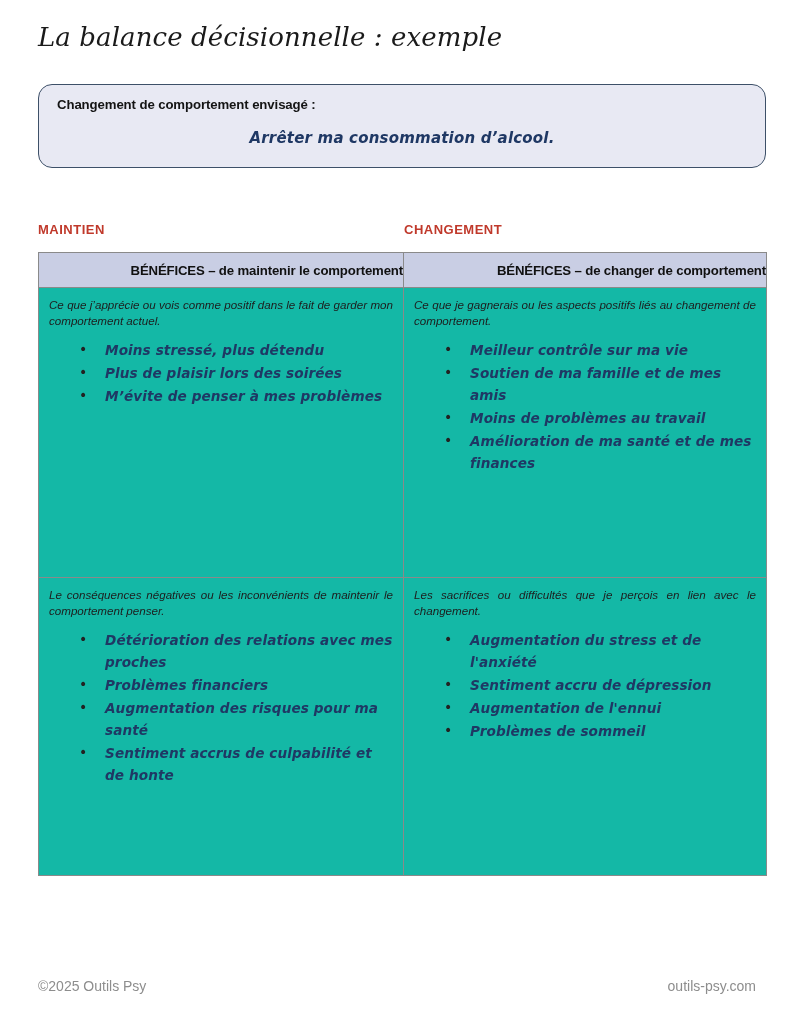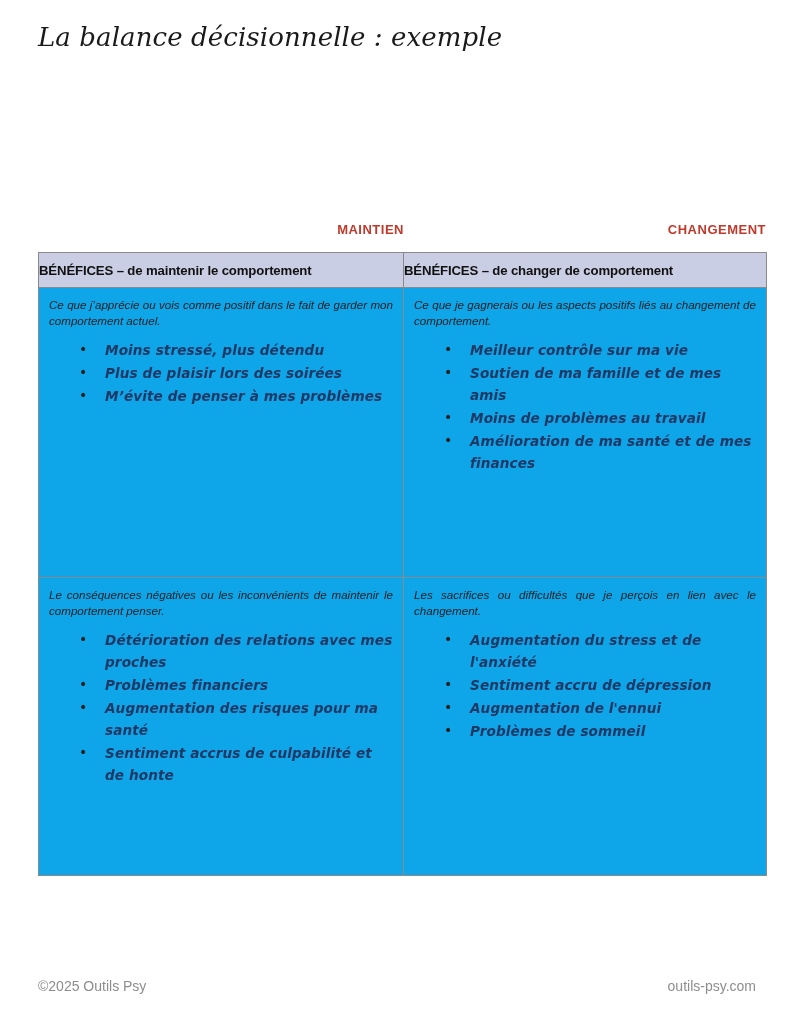--- a/index.html
+++ b/index.html
@@ -73,21 +73,21 @@
   }
 
   
   .col-caption {
     position: absolute;
     top: 222px;
     font-size: 13px;
     font-weight: bold;
     color: #c0392b;
     letter-spacing: 0.5px;
-    text-align: right;
+    text-align: left;
   }
   .col-caption.left  { left: 38px;  width: 366px; }
   .col-caption.right { left: 404px; width: 362px; }
 
   
   .grid {
     position: absolute;
     left: 38px;
     top: 252px;
     width: 728px;
@@ -97,34 +97,34 @@
   .grid td {
     border: 1px solid #8a8a8a;
     padding: 0;
     vertical-align: top;
   }
   .grid col.c1 { width: 365px; }
   .grid col.c2 { width: 363px; }
 
   .cell-head {
     background: #c9cee4;
-    text-align: left;
+    text-align: right;
     height: 34px;
     vertical-align: middle !important;
   }
   .cell-head .head-text {
     font-size: 13.2px;
     font-weight: bold;
     color: #111111;
     letter-spacing: -0.15px;
     white-space: nowrap;
   }
 
   .cell-body {
-    background: #0ea5e9;
+    background: #14b8a6;
     padding: 9px 10px 12px 10px !important;
   }
   .cell-body.r1 { height: 268px; }
   .cell-body.r2 { height: 276px; }
 
   .desc {
     font-size: 11.6px;
     font-style: italic;
     color: #1d1d1d;
     line-height: 1.42;
@@ -170,20 +170,24 @@
   .footer-left  { left: 38px; }
   .footer-right { right: 38px; }
 </style>
 </head>
 <body>
 
 <div class="page">
 
   <div class="doc-title">La balance décisionnelle : exemple</div>
 
+  <div class="behaviour-box">
+    <div class="behaviour-label">Changement de comportement envisagé :</div>
+    <div class="behaviour-value">Arrêter ma consommation d’alcool.</div>
+  </div>
 
   <div class="col-caption left">MAINTIEN</div>
   <div class="col-caption right">CHANGEMENT</div>
 
   <table class="grid">
     <colgroup>
         <col class="c1">
         <col class="c2">
       </colgroup>
     <tbody>

